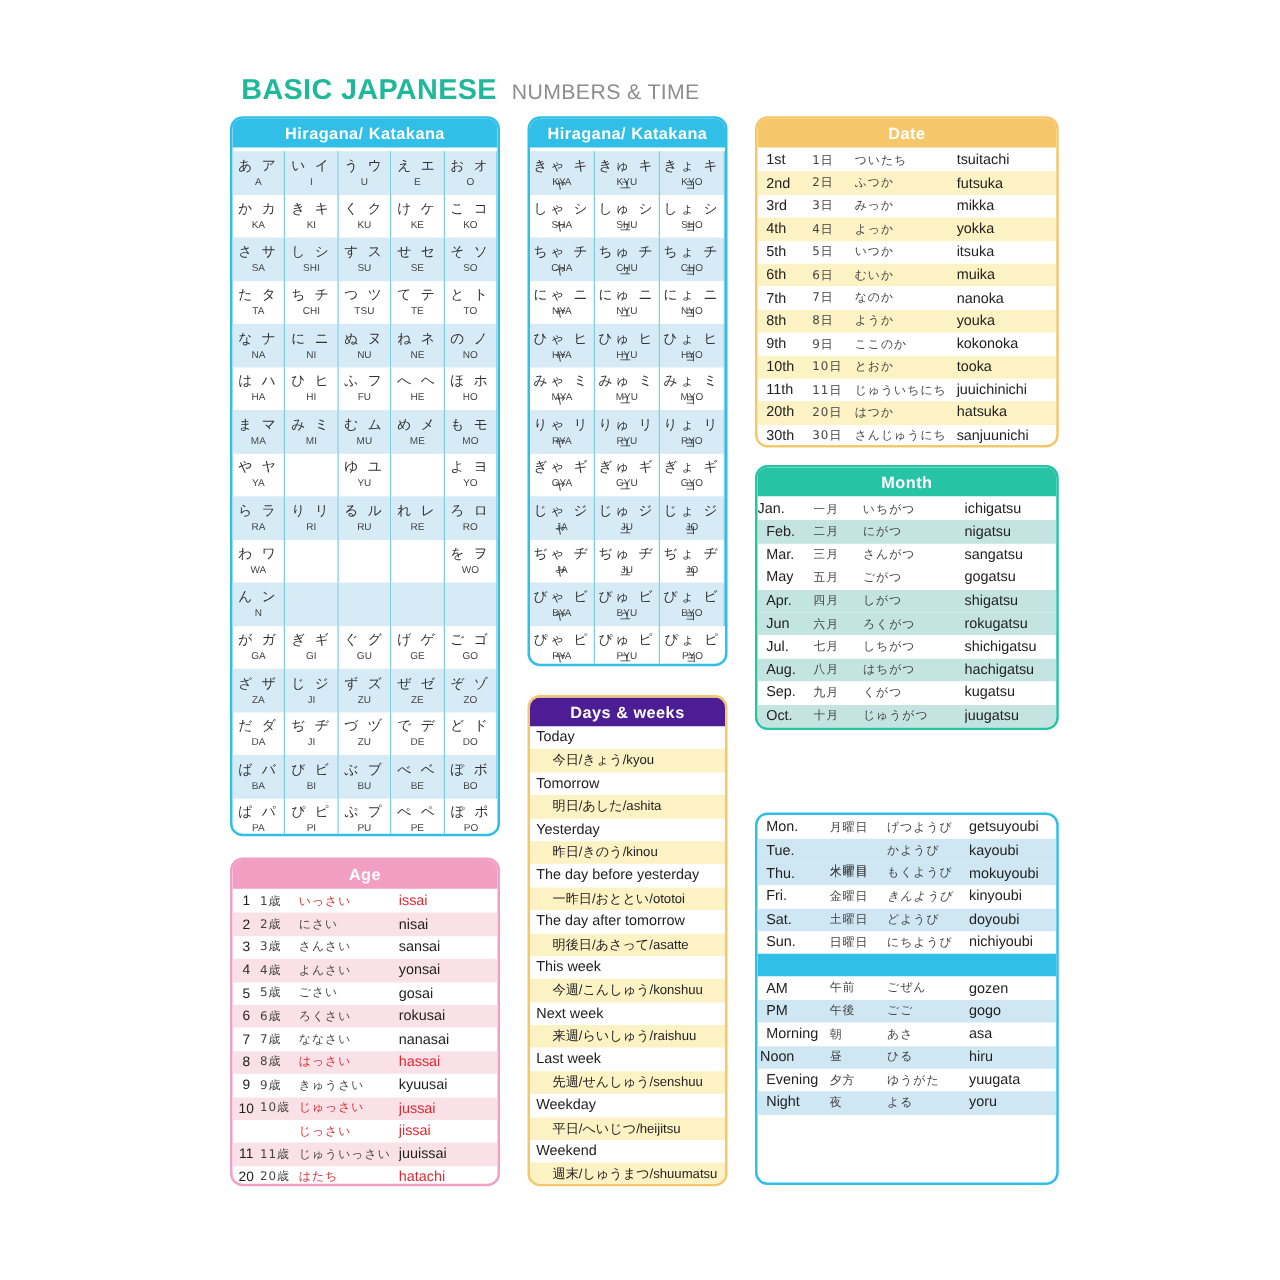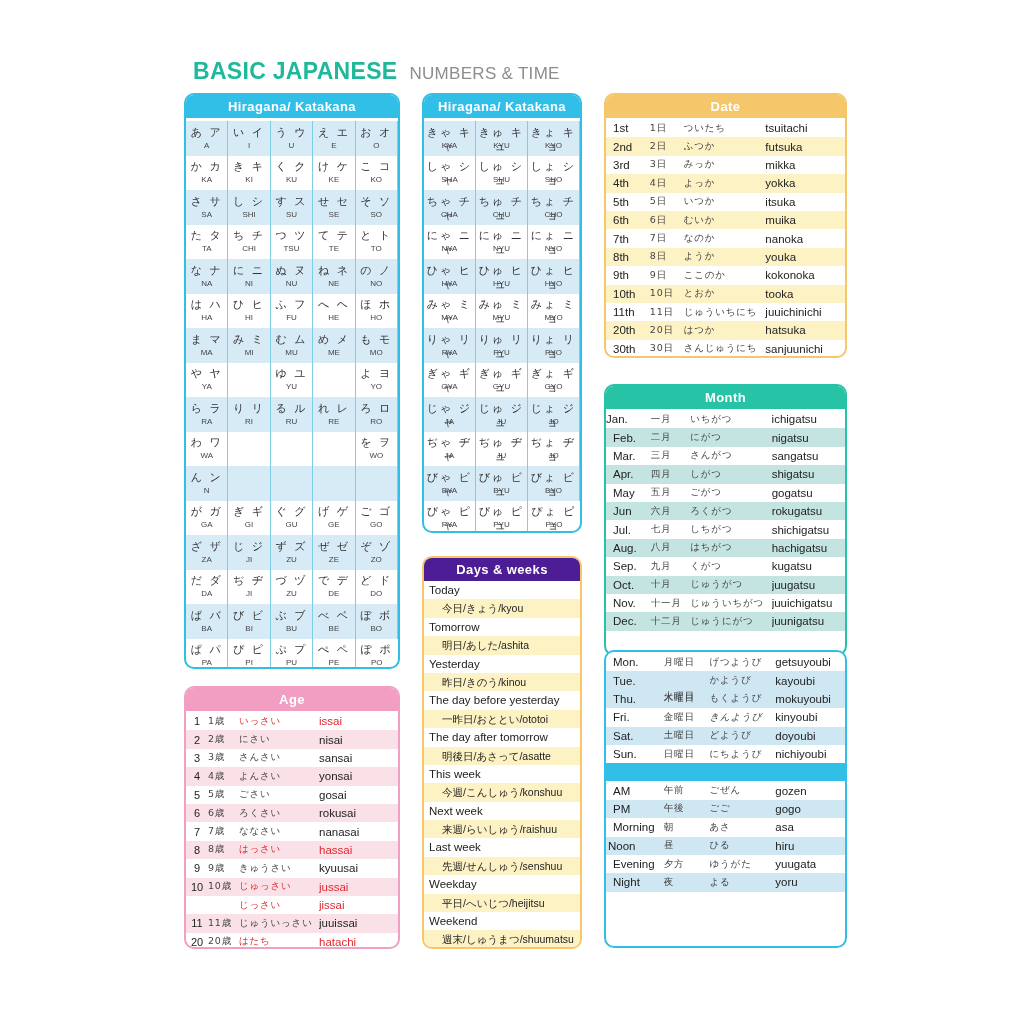--- a/index.html
+++ b/index.html
@@ -617,52 +617,52 @@
       </div>
       <div class="trow">
         <span class="rm" style="width: 44px; padding-left: 7px;">30th</span>
         <span class="jp" style="width: 34px;">30日</span>
         <span class="jp" style="width: 82px;">さんじゅうにち</span>
         <span class="rm" style="width: 80px;">sanjuunichi</span>
       </div>
     </div>
 </div>
 
-<div class="card month-card" style="left:604px; top:372px; width:243px; height:272px;margin-top:12px;">
+<div class="card month-card" style="left:604px; top:372px; width:243px; height:212px;">
   <div class="card-header">Month</div>
   <div id="month-rows" style="padding-top:1px;">
       <div class="trow">
         <span class="rm" style="width: 45px; padding-left: 0;">Jan.</span>
         <span class="jp" style="width: 40px;">一月</span>
         <span class="jp" style="width: 82px;">いちがつ</span>
         <span class="rm" style="width: 74px;">ichigatsu</span>
       </div>
       <div class="trow alt">
         <span class="rm" style="width: 45px; padding-left: 7px;">Feb.</span>
         <span class="jp" style="width: 40px;">二月</span>
         <span class="jp" style="width: 82px;">にがつ</span>
         <span class="rm" style="width: 74px;">nigatsu</span>
       </div>
       <div class="trow">
         <span class="rm" style="width: 45px; padding-left: 7px;">Mar.</span>
         <span class="jp" style="width: 40px;">三月</span>
         <span class="jp" style="width: 82px;">さんがつ</span>
         <span class="rm" style="width: 74px;">sangatsu</span>
       </div>
+      <div class="trow">
+        <span class="rm" style="width: 45px; padding-left: 7px;">May</span>
+        <span class="jp" style="width: 40px;">五月</span>
+        <span class="jp" style="width: 82px;">ごがつ</span>
+        <span class="rm" style="width: 74px;">gogatsu</span>
+      </div>
       <div class="trow alt">
         <span class="rm" style="width: 45px; padding-left: 7px;">Apr.</span>
         <span class="jp" style="width: 40px;">四月</span>
         <span class="jp" style="width: 82px;">しがつ</span>
         <span class="rm" style="width: 74px;">shigatsu</span>
-      </div>
-      <div class="trow">
-        <span class="rm" style="width: 45px; padding-left: 7px;">May</span>
-        <span class="jp" style="width: 40px;">五月</span>
-        <span class="jp" style="width: 82px;">ごがつ</span>
-        <span class="rm" style="width: 74px;">gogatsu</span>
       </div>
       <div class="trow alt">
         <span class="rm" style="width: 45px; padding-left: 7px;">Jun</span>
         <span class="jp" style="width: 40px;">六月</span>
         <span class="jp" style="width: 82px;">ろくがつ</span>
         <span class="rm" style="width: 74px;">rokugatsu</span>
       </div>
       <div class="trow">
         <span class="rm" style="width: 45px; padding-left: 7px;">Jul.</span>
         <span class="jp" style="width: 40px;">七月</span>

